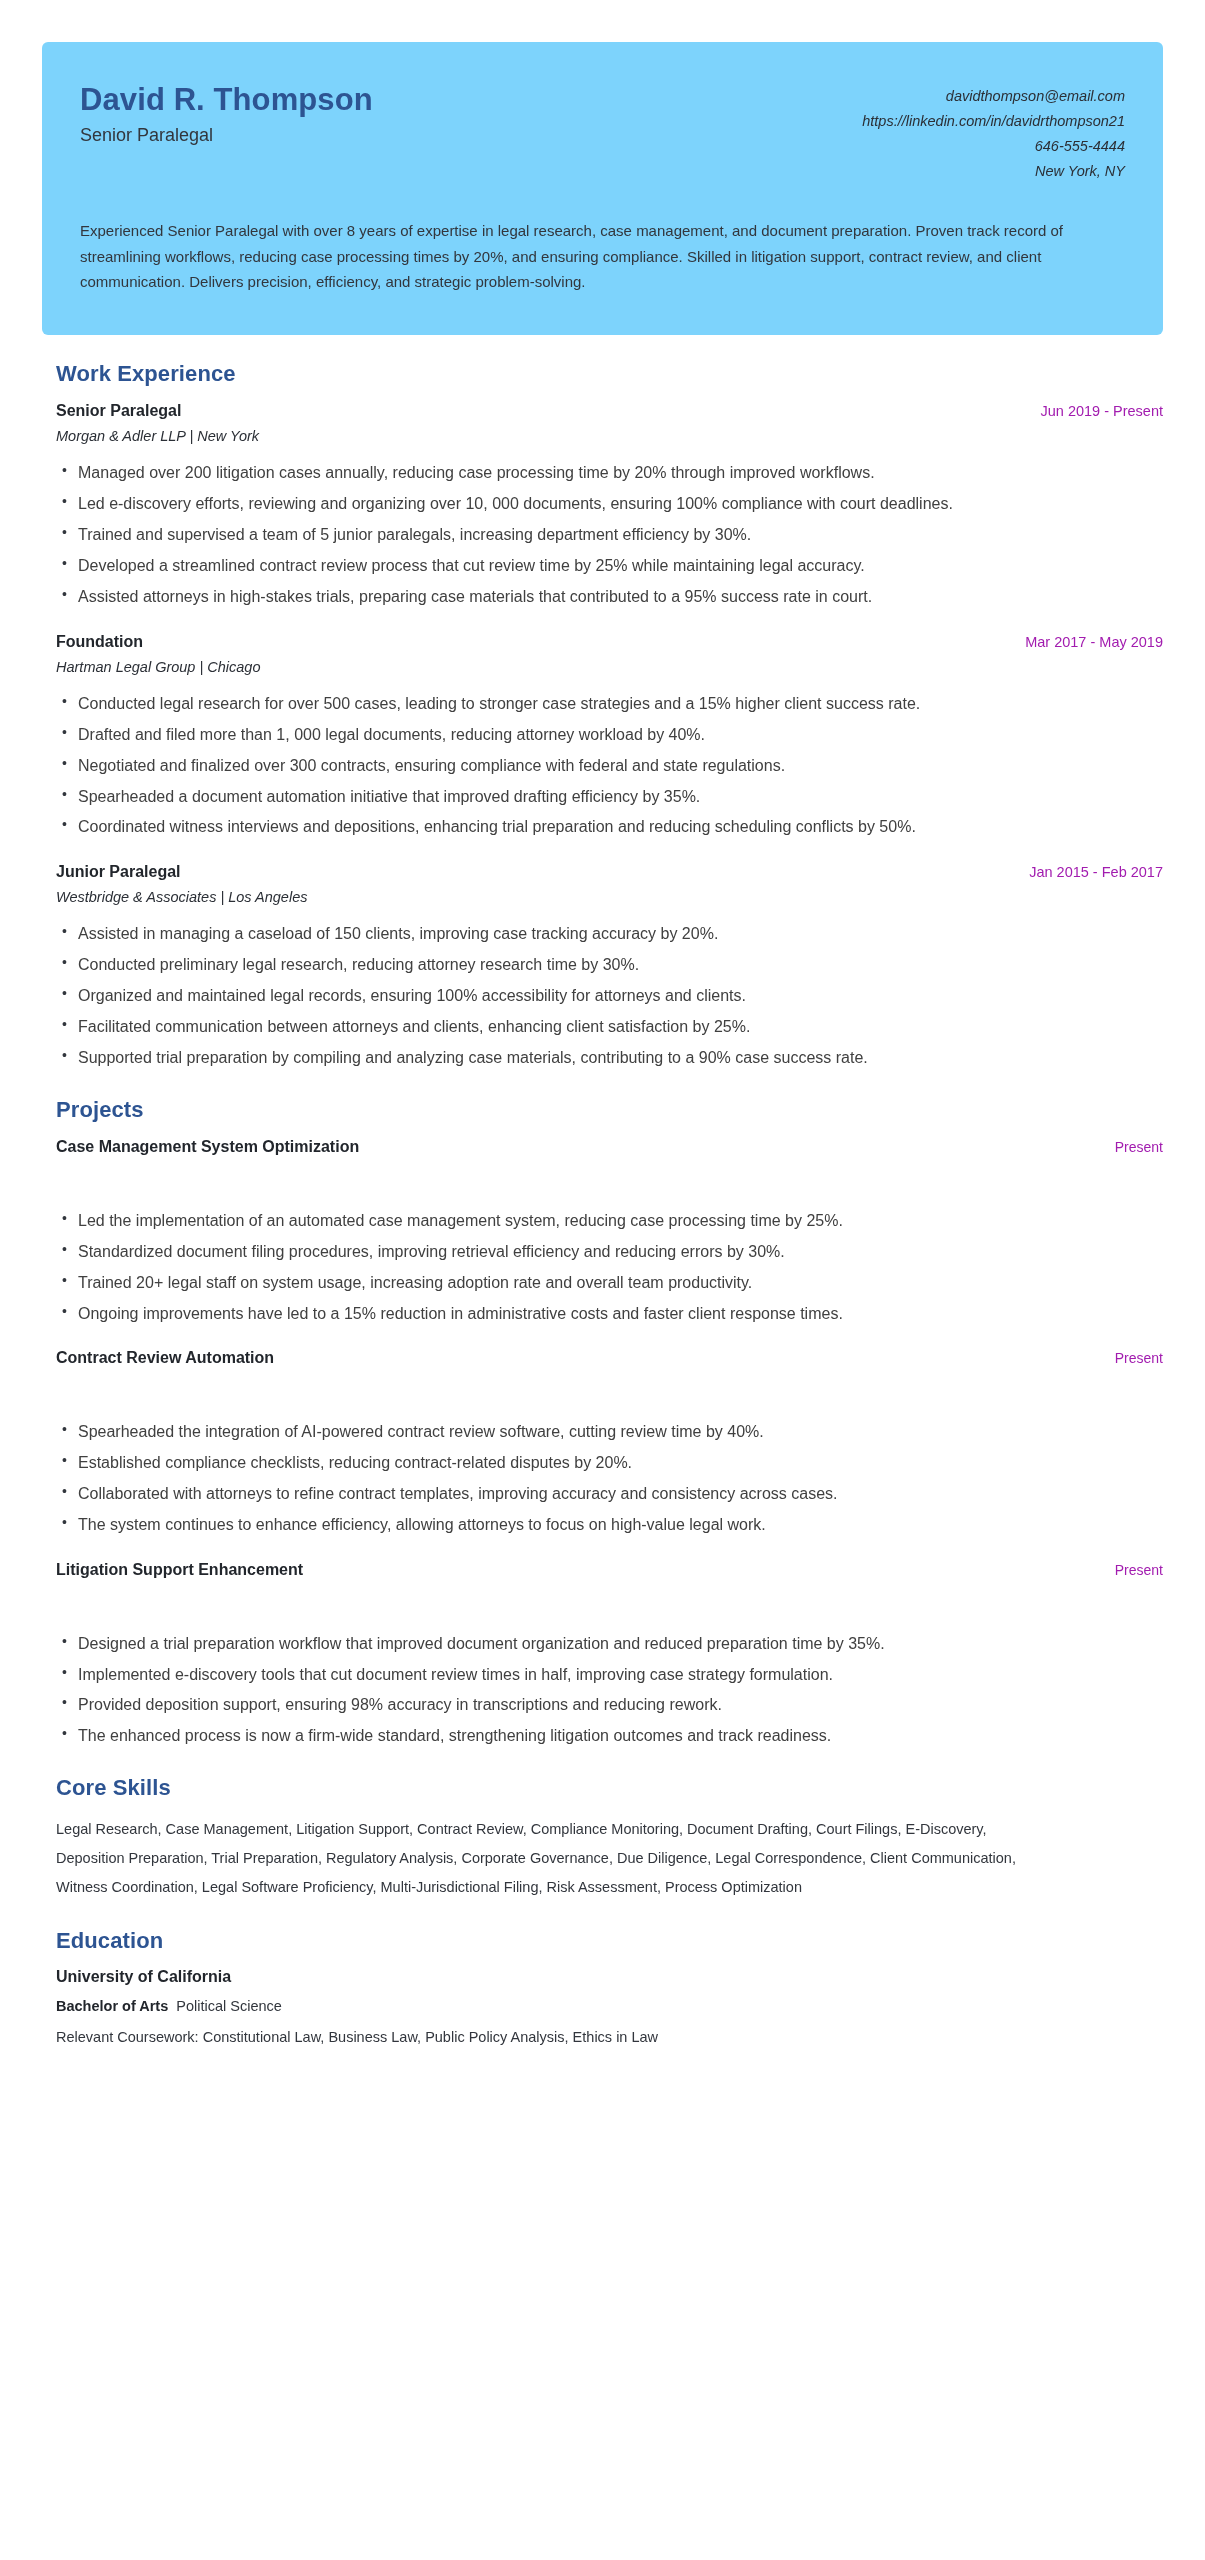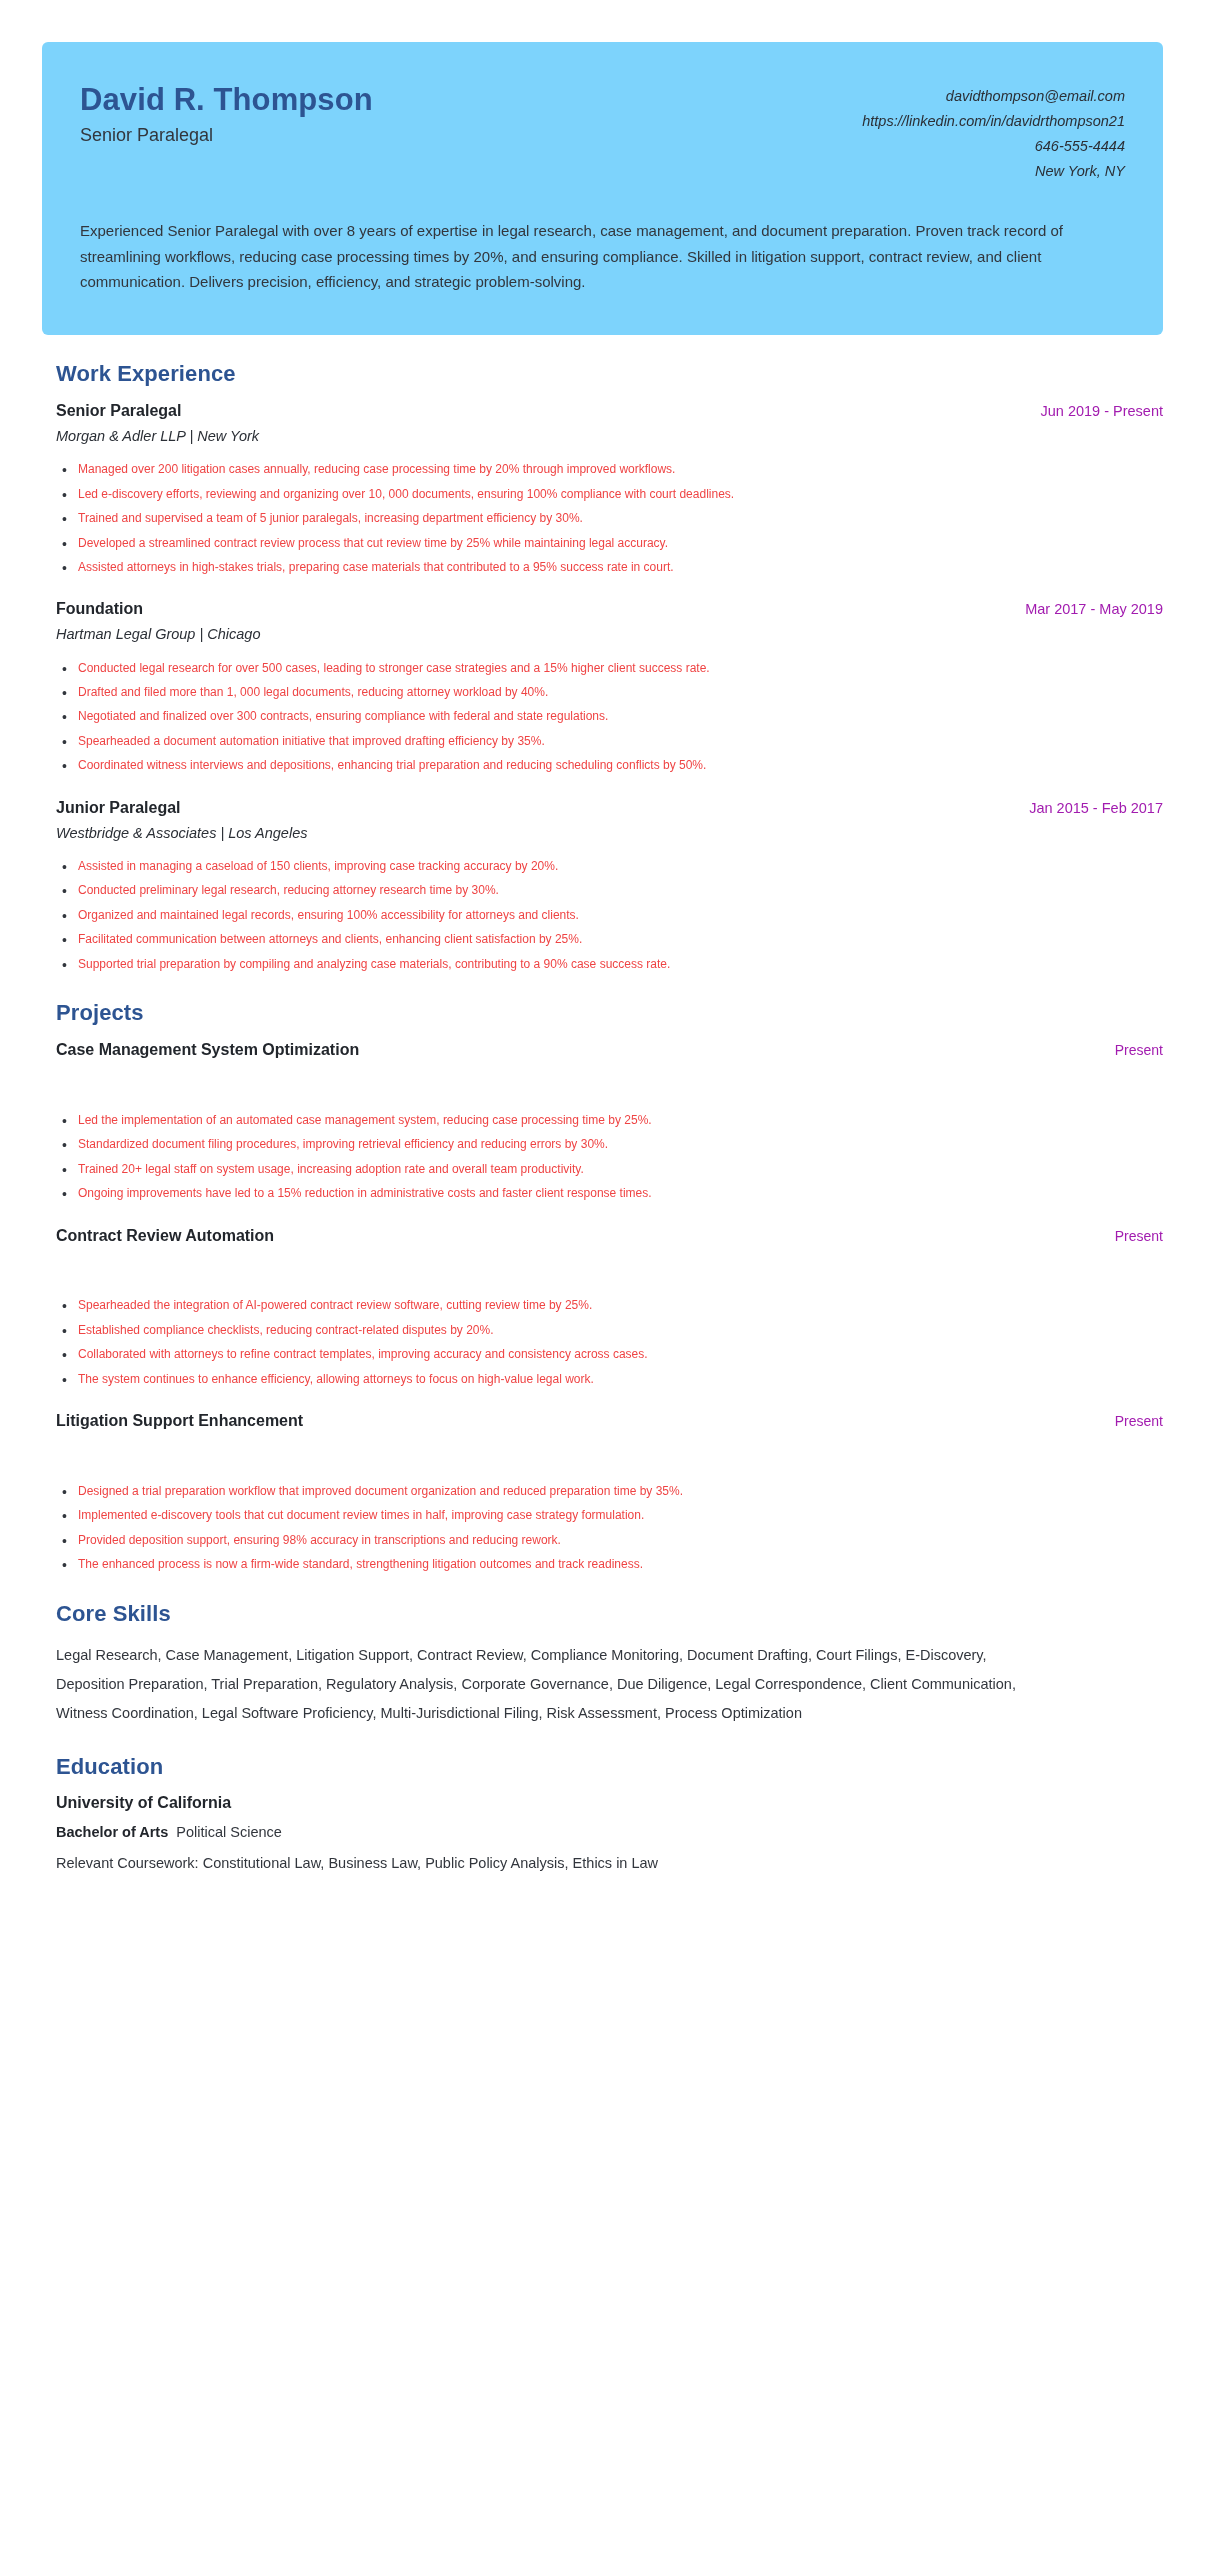--- a/index.html
+++ b/index.html
@@ -118,23 +118,23 @@
 
   ul.bullets {
     list-style: none;
     margin: 14px 0 0 0;
     padding: 0;
   }
   ul.bullets.gap-top { margin-top: 50px; }
   ul.bullets li {
     position: relative;
     padding-left: 22px;
-    font-size: 12px;
+    font-size: 16px;
     line-height: 1.62;
-    color: #ef4444;
+    color: #404040;
     margin-bottom: 5px;
   }
   ul.bullets li:before {
     content: "\2022";
     position: absolute;
     left: 6px;
     top: -1px;
     font-size: 14px;
     color: #32363d;
   }
@@ -256,21 +256,21 @@
             <li>Ongoing improvements have led to a 15% reduction in administrative costs and faster client response times.</li>
           </ul>
         </div>
 
         <div class="entry">
           <div class="entry-head">
             <div class="entry-role">Contract Review Automation</div>
             <div class="entry-date small">Present</div>
           </div>
           <ul class="bullets gap-top">
-            <li>Spearheaded the integration of AI-powered contract review software, cutting review time by 25%.</li>
+            <li>Spearheaded the integration of AI-powered contract review software, cutting review time by 40%.</li>
             <li>Established compliance checklists, reducing contract-related disputes by 20%.</li>
             <li>Collaborated with attorneys to refine contract templates, improving accuracy and consistency across cases.</li>
             <li>The system continues to enhance efficiency, allowing attorneys to focus on high-value legal work.</li>
           </ul>
         </div>
 
         <div class="entry">
           <div class="entry-head">
             <div class="entry-role">Litigation Support Enhancement</div>
             <div class="entry-date small">Present</div>

